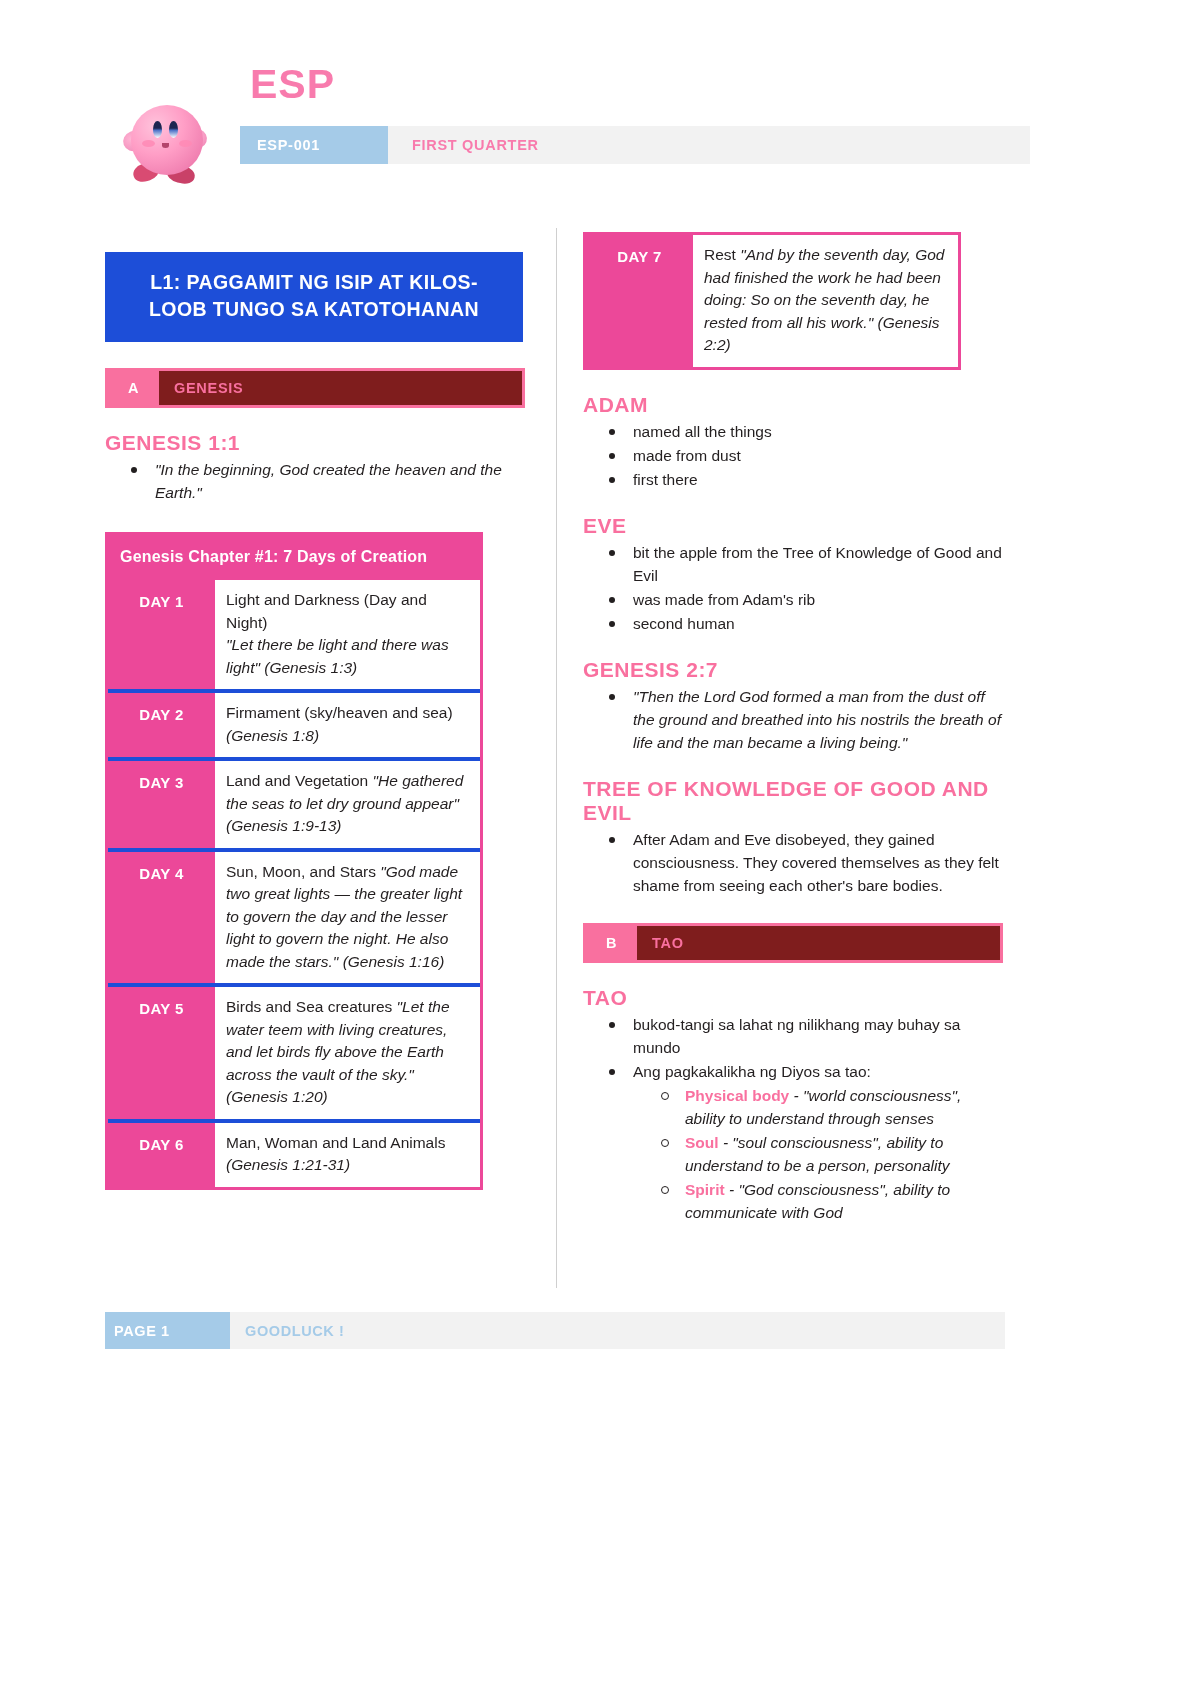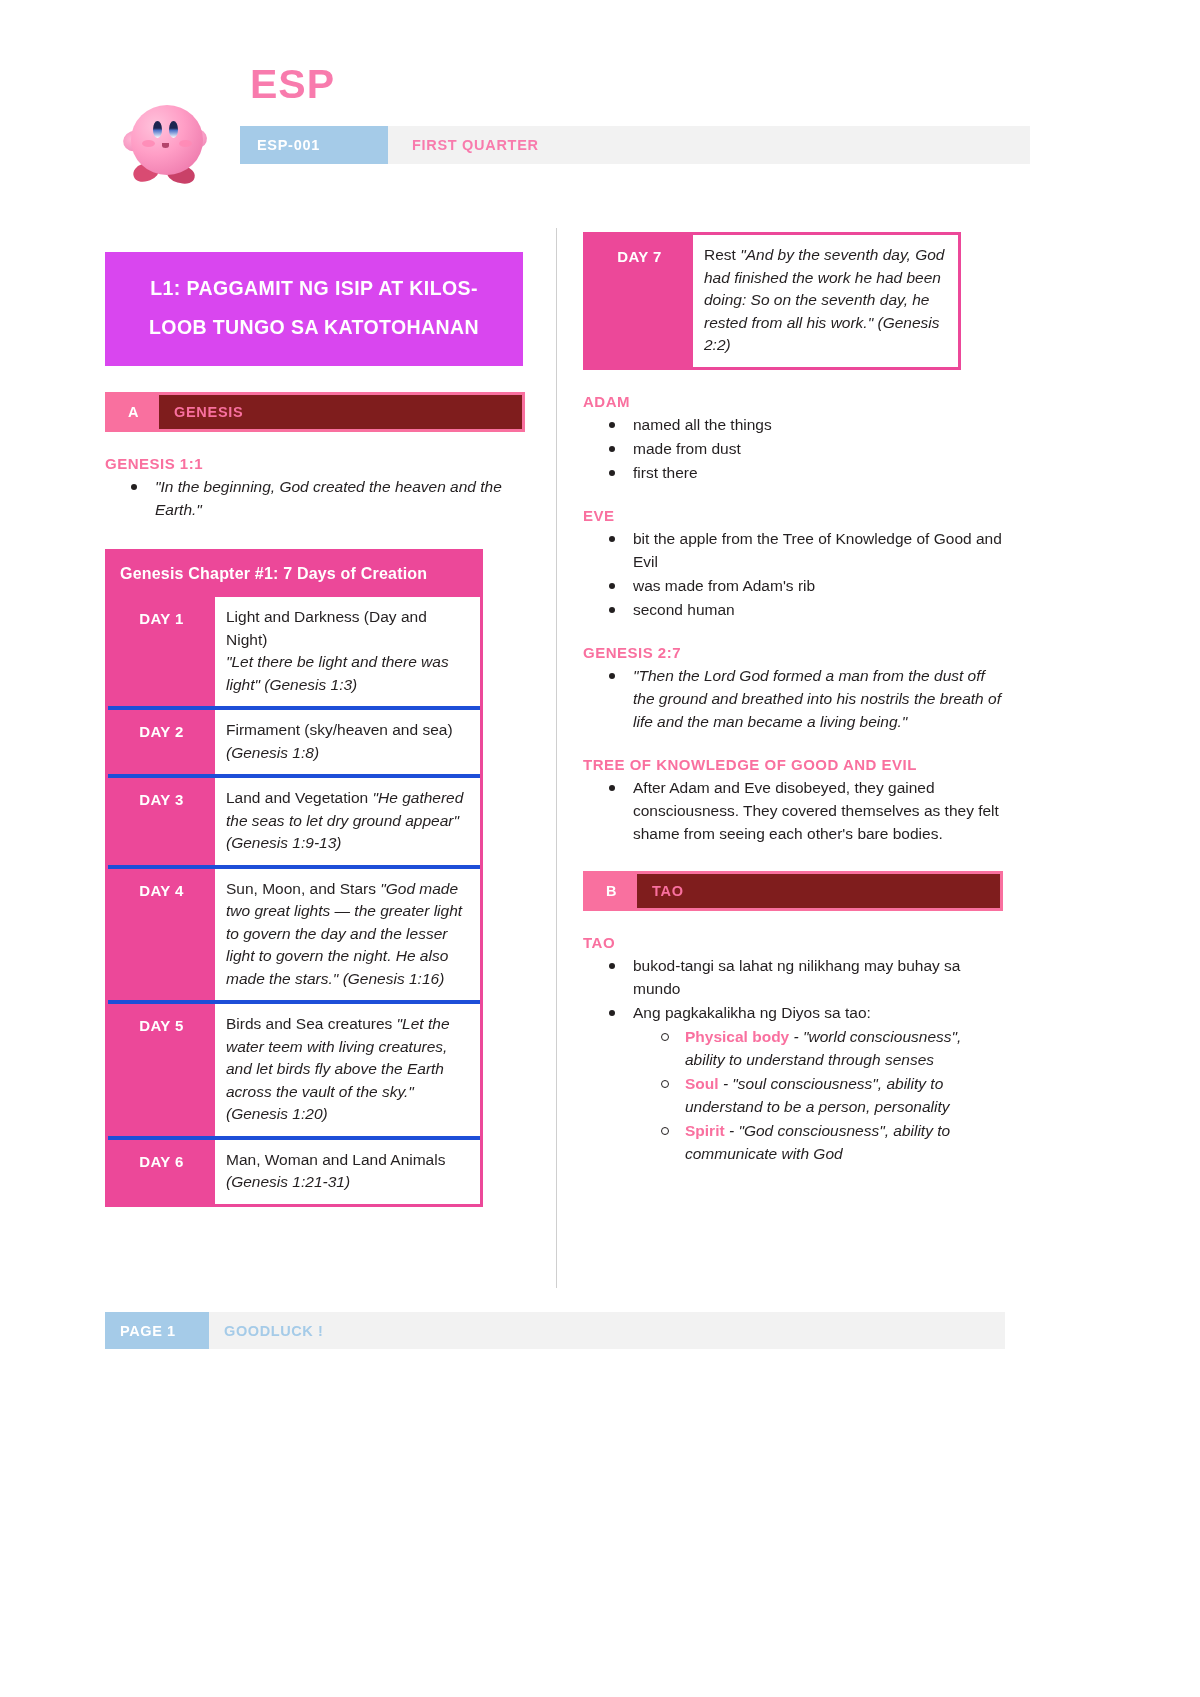--- a/index.html
+++ b/index.html
@@ -155,26 +155,26 @@
   }
   .col-right {
     position: absolute;
     left: 583px;
     top: 232px;
     width: 420px;
   }
 
   
   .l1-banner {
-    background: #d946ef;
+    background: #1d4ed8;
     color: #ffffff;
     text-align: center;
     font-size: 19.5px;
     font-weight: 700;
-    line-height: 39px;
+    line-height: 27px;
     letter-spacing: .4px;
     padding: 17px 22px 19px 22px;
     width: 418px;
   }
 
   
   .sec-head {
     margin-top: 26px;
     height: 40px;
     background: #f9709f;
@@ -200,21 +200,21 @@
     font-weight: 700;
     letter-spacing: .7px;
     display: flex;
     align-items: center;
     padding-left: 15px;
   }
 
   
   .verse-head {
     color: #f9709f;
-    font-size: 15px;
+    font-size: 21px;
     font-weight: 700;
     letter-spacing: .5px;
     margin-top: 23px;
     margin-bottom: 3px;
   }
   ul.b1 {
     list-style: none;
     margin: 0;
     padding: 0;
   }
@@ -310,29 +310,29 @@
     position: absolute;
     left: 105px;
     top: 1312px;
     width: 900px;
     height: 37px;
     background: #f2f2f2;
     display: flex;
     align-items: stretch;
   }
   .footer-page {
-    width: 104px;
+    width: 125px;
     background: #a5cbe8;
     color: #ffffff;
     font-size: 14.5px;
     font-weight: 700;
     letter-spacing: .6px;
     display: flex;
     align-items: center;
-    padding-left: 15px;
+    padding-left: 9px;
   }
   .footer-note {
     flex: 1;
     color: #a5cbe8;
     font-size: 14.5px;
     font-weight: 700;
     letter-spacing: .6px;
     display: flex;
     align-items: center;
     padding-left: 15px;

